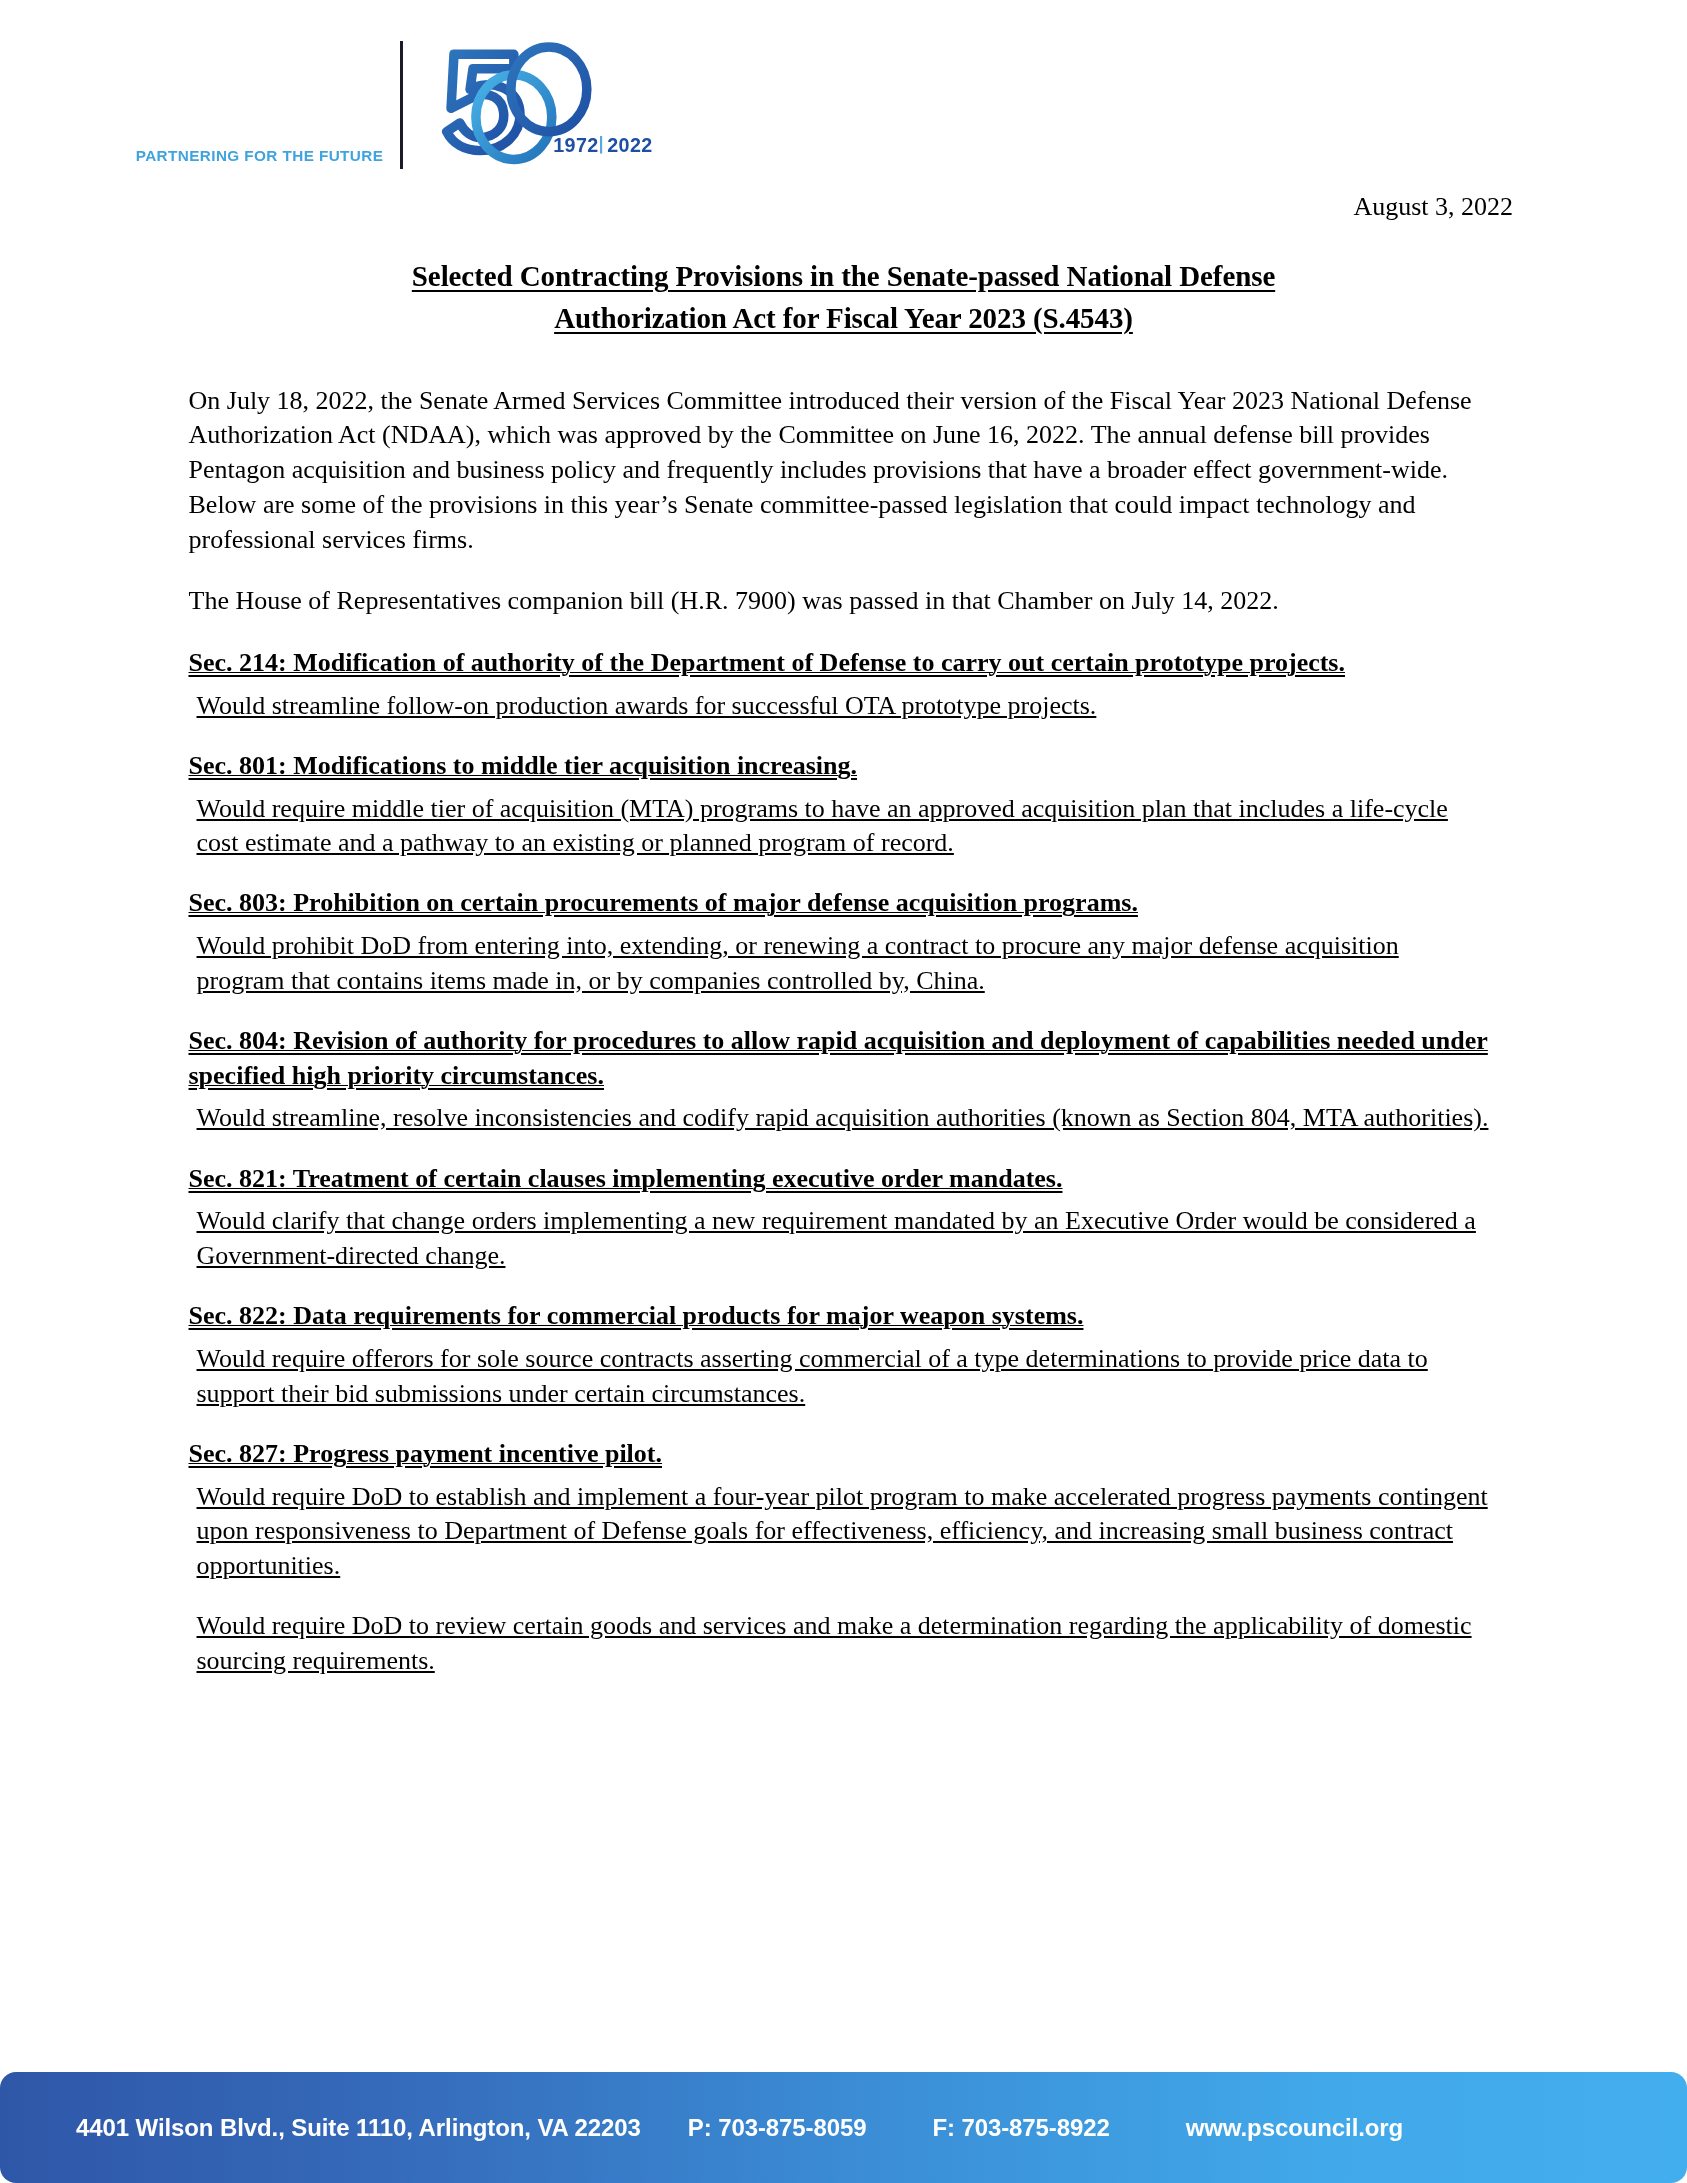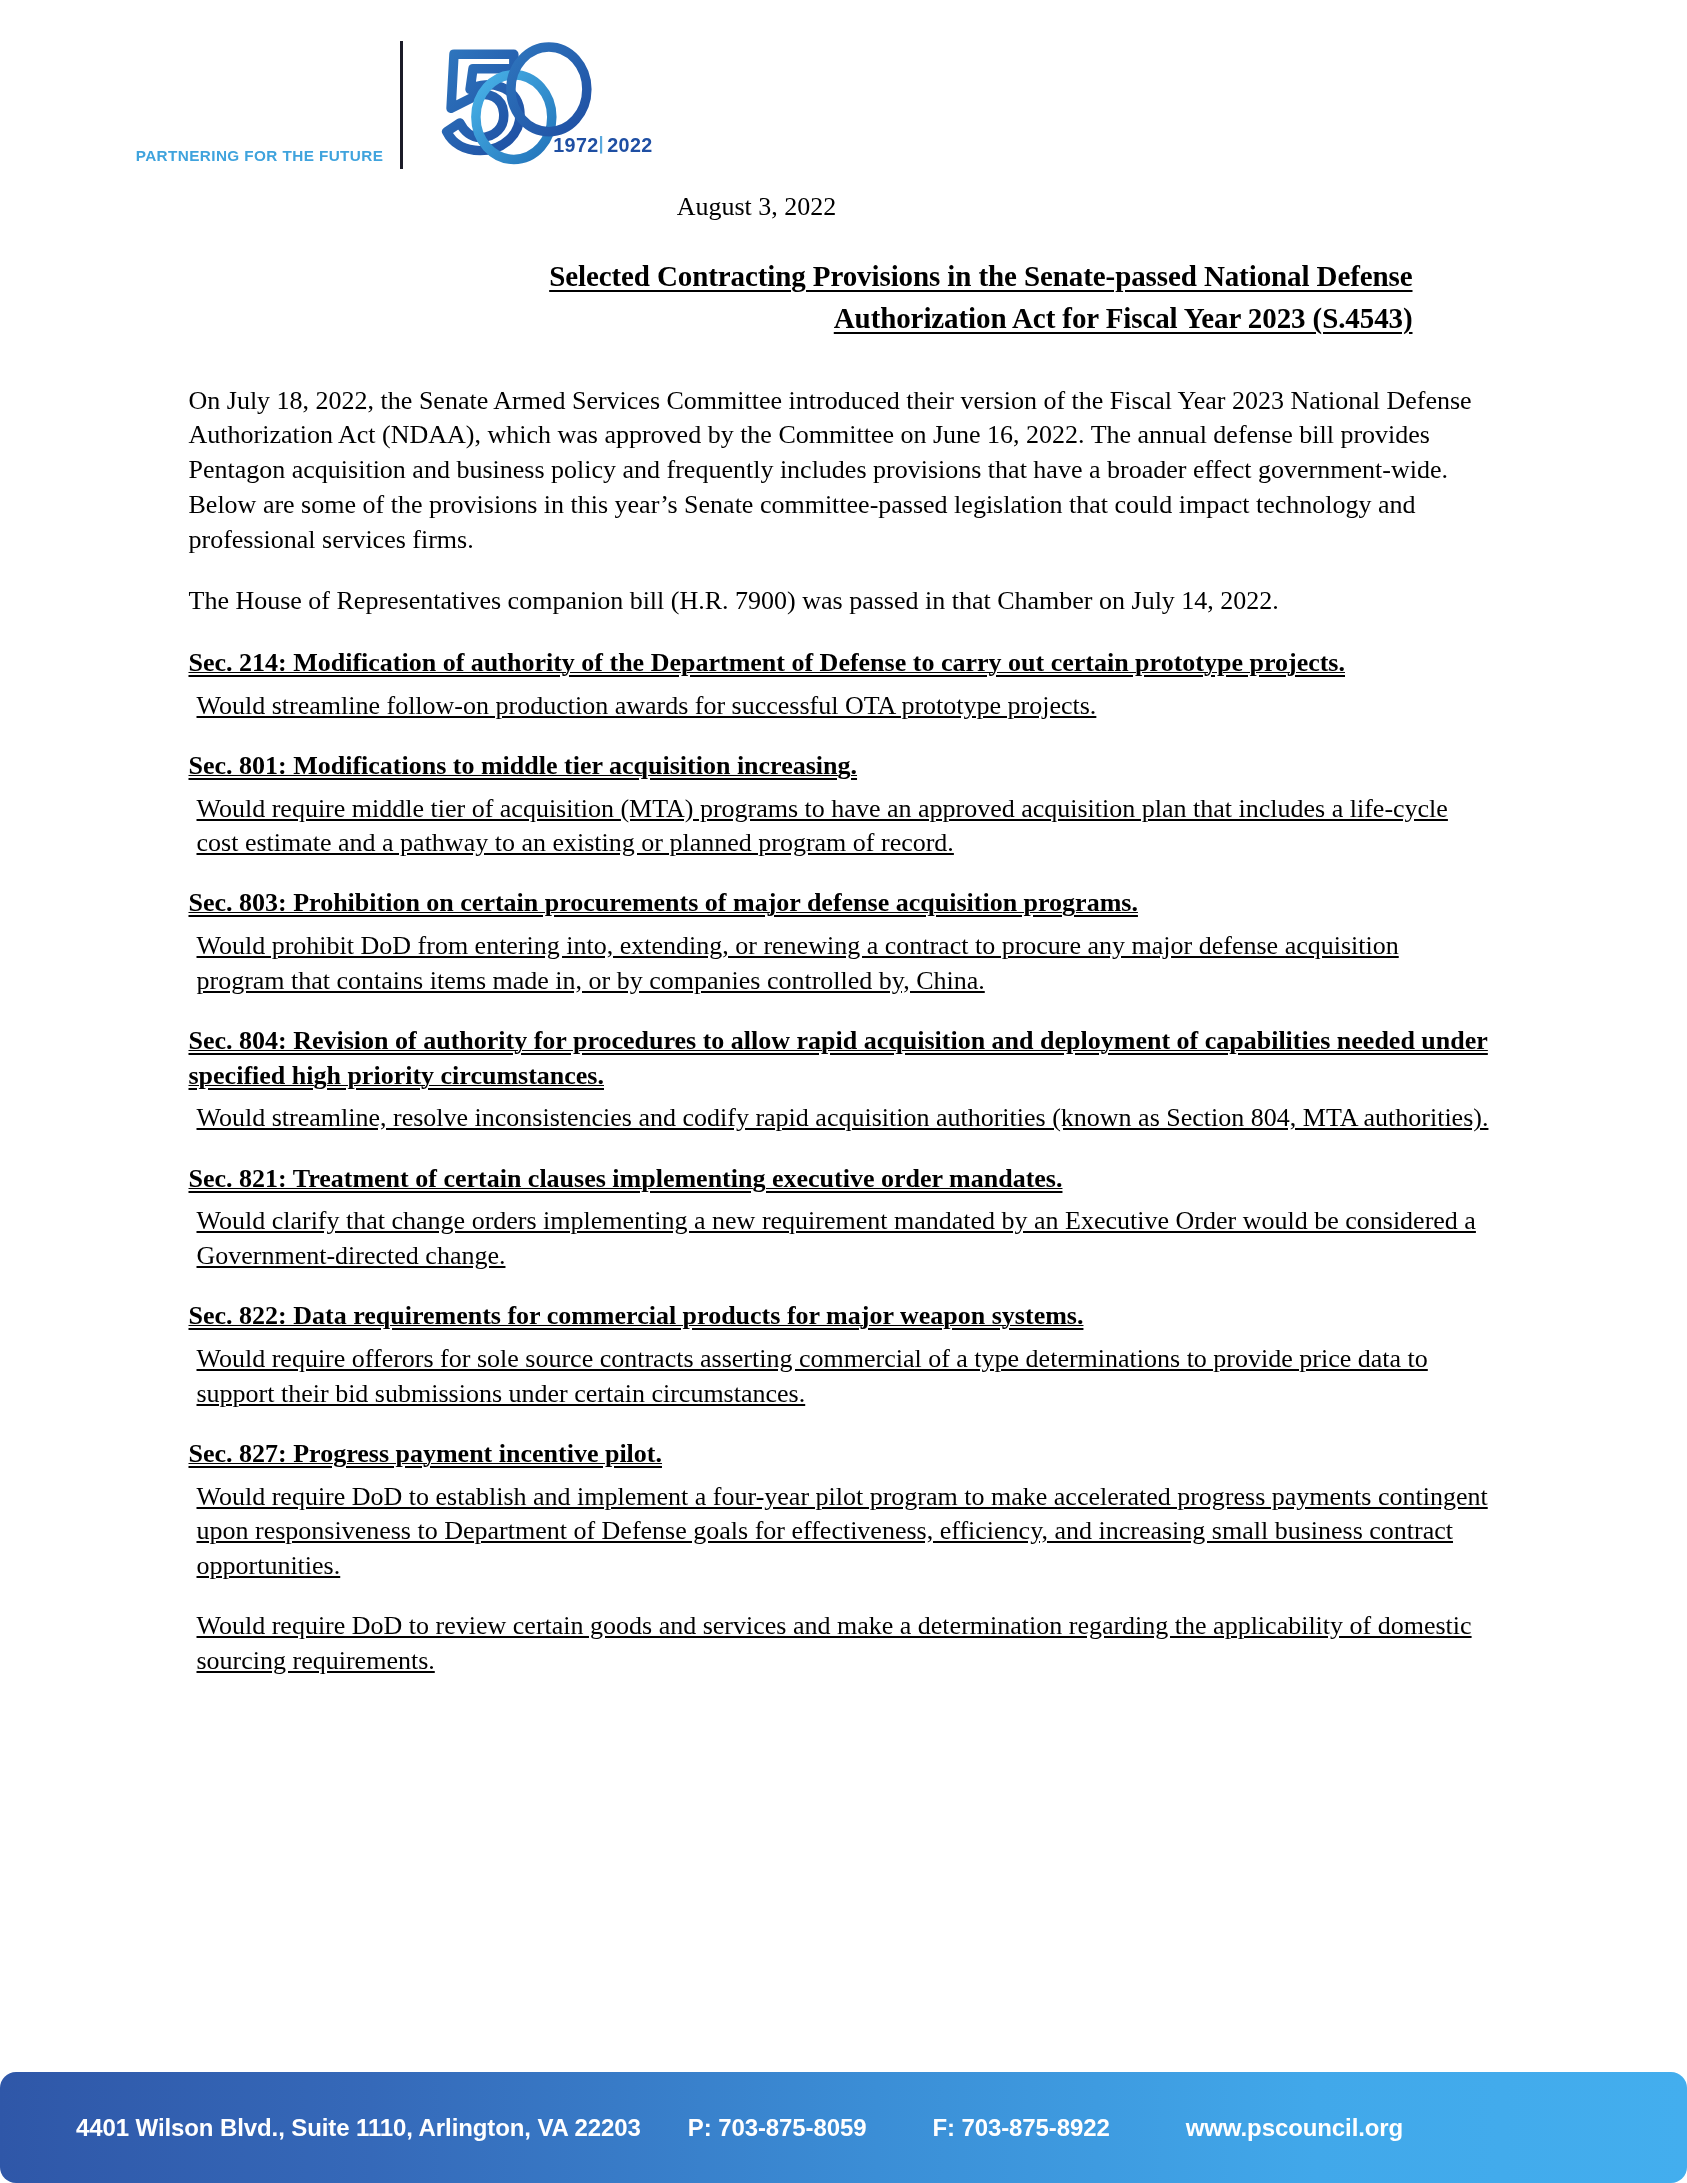--- a/index.html
+++ b/index.html
@@ -66,32 +66,32 @@
     margin: 0 32px 0 31px;
   }
   .logo-50 {
     display: block;
     height: 128px;
     width: 219px;
   }
 
   
   .date-line {
-    text-align: center;
+    text-align: right;
     padding-right: 174px;
     font-size: 26px;
     line-height: 1.2;
     margin-top: -5.8px;
   }
 
   
   .doc-title {
     margin: 34px auto 0 auto;
     width: 1138px;
-    text-align: right;
+    text-align: center;
     font-size: 29px;
     font-weight: bold;
     line-height: 1.42;
     letter-spacing: -0.1px;
   }
   .doc-title .tline {
     display: inline;
     text-decoration: underline;
     text-decoration-thickness: 2.2px;
     text-underline-offset: 4.4px;

